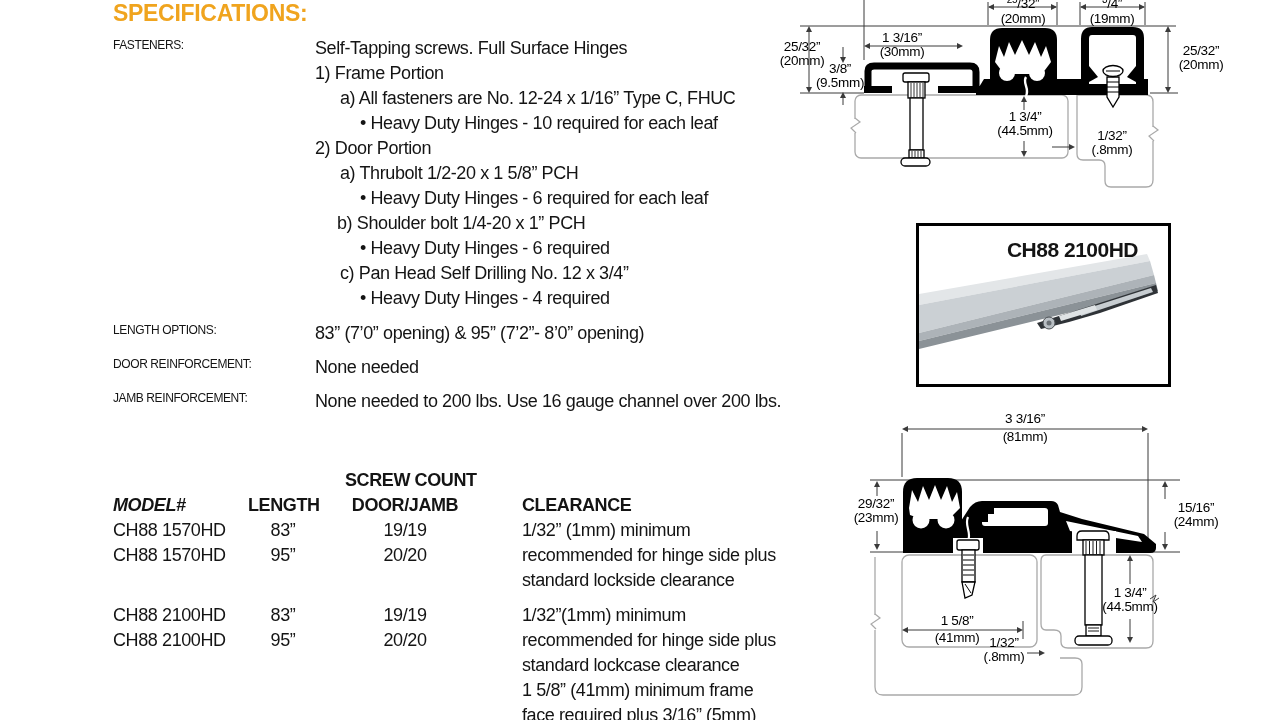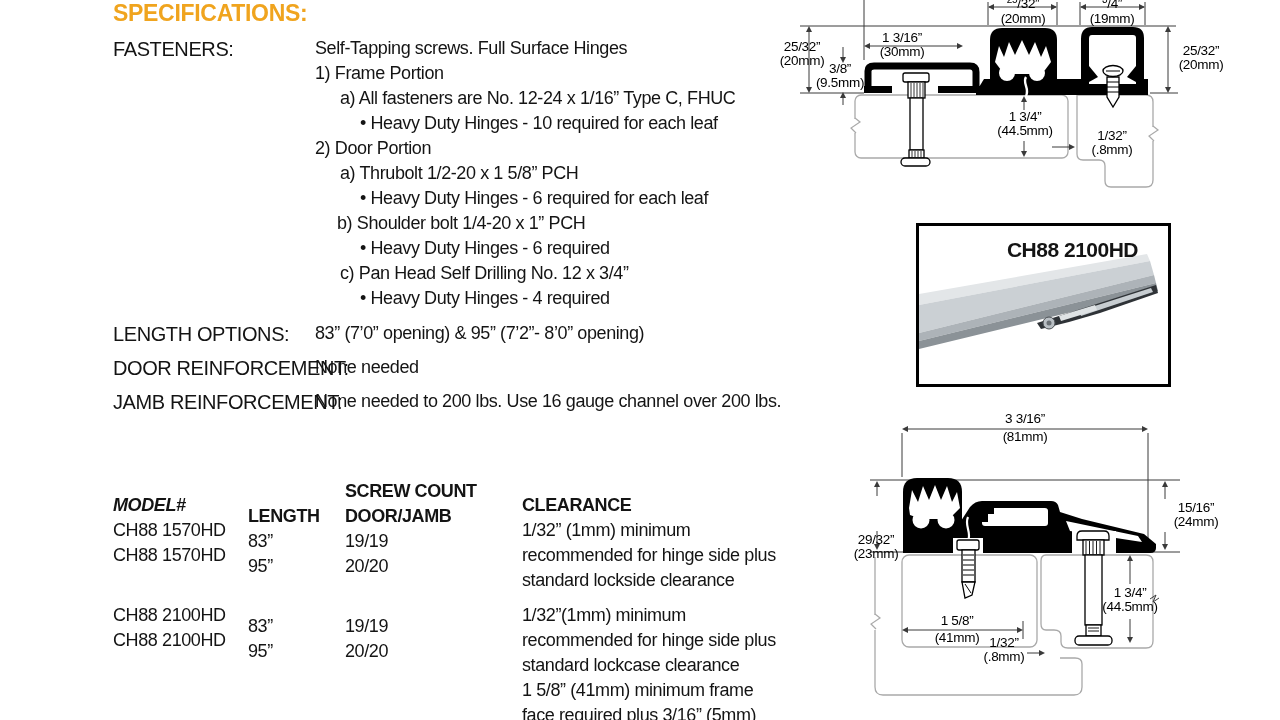--- a/index.html
+++ b/index.html
@@ -2,24 +2,24 @@
 <html><head>
 <meta charset="utf-8">
 <style>
   html,body{margin:0;padding:0;}
   body{
     width:1280px;height:720px;overflow:hidden;background:#ffffff;
     font-family:"Liberation Sans", sans-serif;color:#141414;position:relative;
   }
   .abs{position:absolute;white-space:nowrap;}
   .h1{font-size:23px;font-weight:bold;color:#F0A41E;letter-spacing:-0.3px;}
-  .lbl{font-size:20px;letter-spacing:-0.4px;}
+  .lbl{font-size:12px;letter-spacing:-0.4px;}
   .txt{font-size:18px;letter-spacing:-0.4px;}
   .bold{font-weight:bold;}
-  .ctr{text-align:left;margin-top:11px;}
+  .ctr{text-align:center;}
   
   .dim{position:absolute;text-align:center;font-size:13.5px;line-height:14px;
        letter-spacing:-0.3px;color:#000;white-space:nowrap;}
   .dim .dv{line-height:14px;}
   .fnum{font-size:10px;position:relative;top:-5px;}
   .diagram{position:absolute;}
   #product-box{
     position:absolute;left:916px;top:223px;width:255px;height:164px;
     border:3px solid #000;box-sizing:border-box;background:#fff;overflow:hidden;
   }
@@ -283,21 +283,21 @@
       <rect x="266" y="225" width="15" height="11"></rect>
       <rect x="255" y="236" width="37" height="9" rx="4"></rect>
     </g>
     <path d="M266,141 V154 M269.5,141 V154 M273,141 V154 M276.5,141 V154 M280,141 V154 M268,228 H279 M268,231 H279" stroke="#000" stroke-width="0.9"></path>
   </svg>
 
   <div class="dim" style="left:160px;top:12px;width:90px;">
     <div class="dv">3 3/16”</div>
     <div class="dv" style="margin-top:4px;">(81mm)</div>
   </div>
-  <div class="dim" style="left:30px;top:97px;width:52px;margin-top:36px;">
+  <div class="dim" style="left:30px;top:97px;width:52px;">
     <div class="dv">29/32”</div>
     <div class="dv">(23mm)</div>
   </div>
   <div class="dim" style="left:348px;top:101px;width:56px;">
     <div class="dv">15/16”</div>
     <div class="dv">(24mm)</div>
   </div>
   <div class="dim" style="left:97px;top:214px;width:80px;">
     <div class="dv">1 5/8”</div>
     <div class="dv" style="margin-top:3px;">(41mm)</div>

